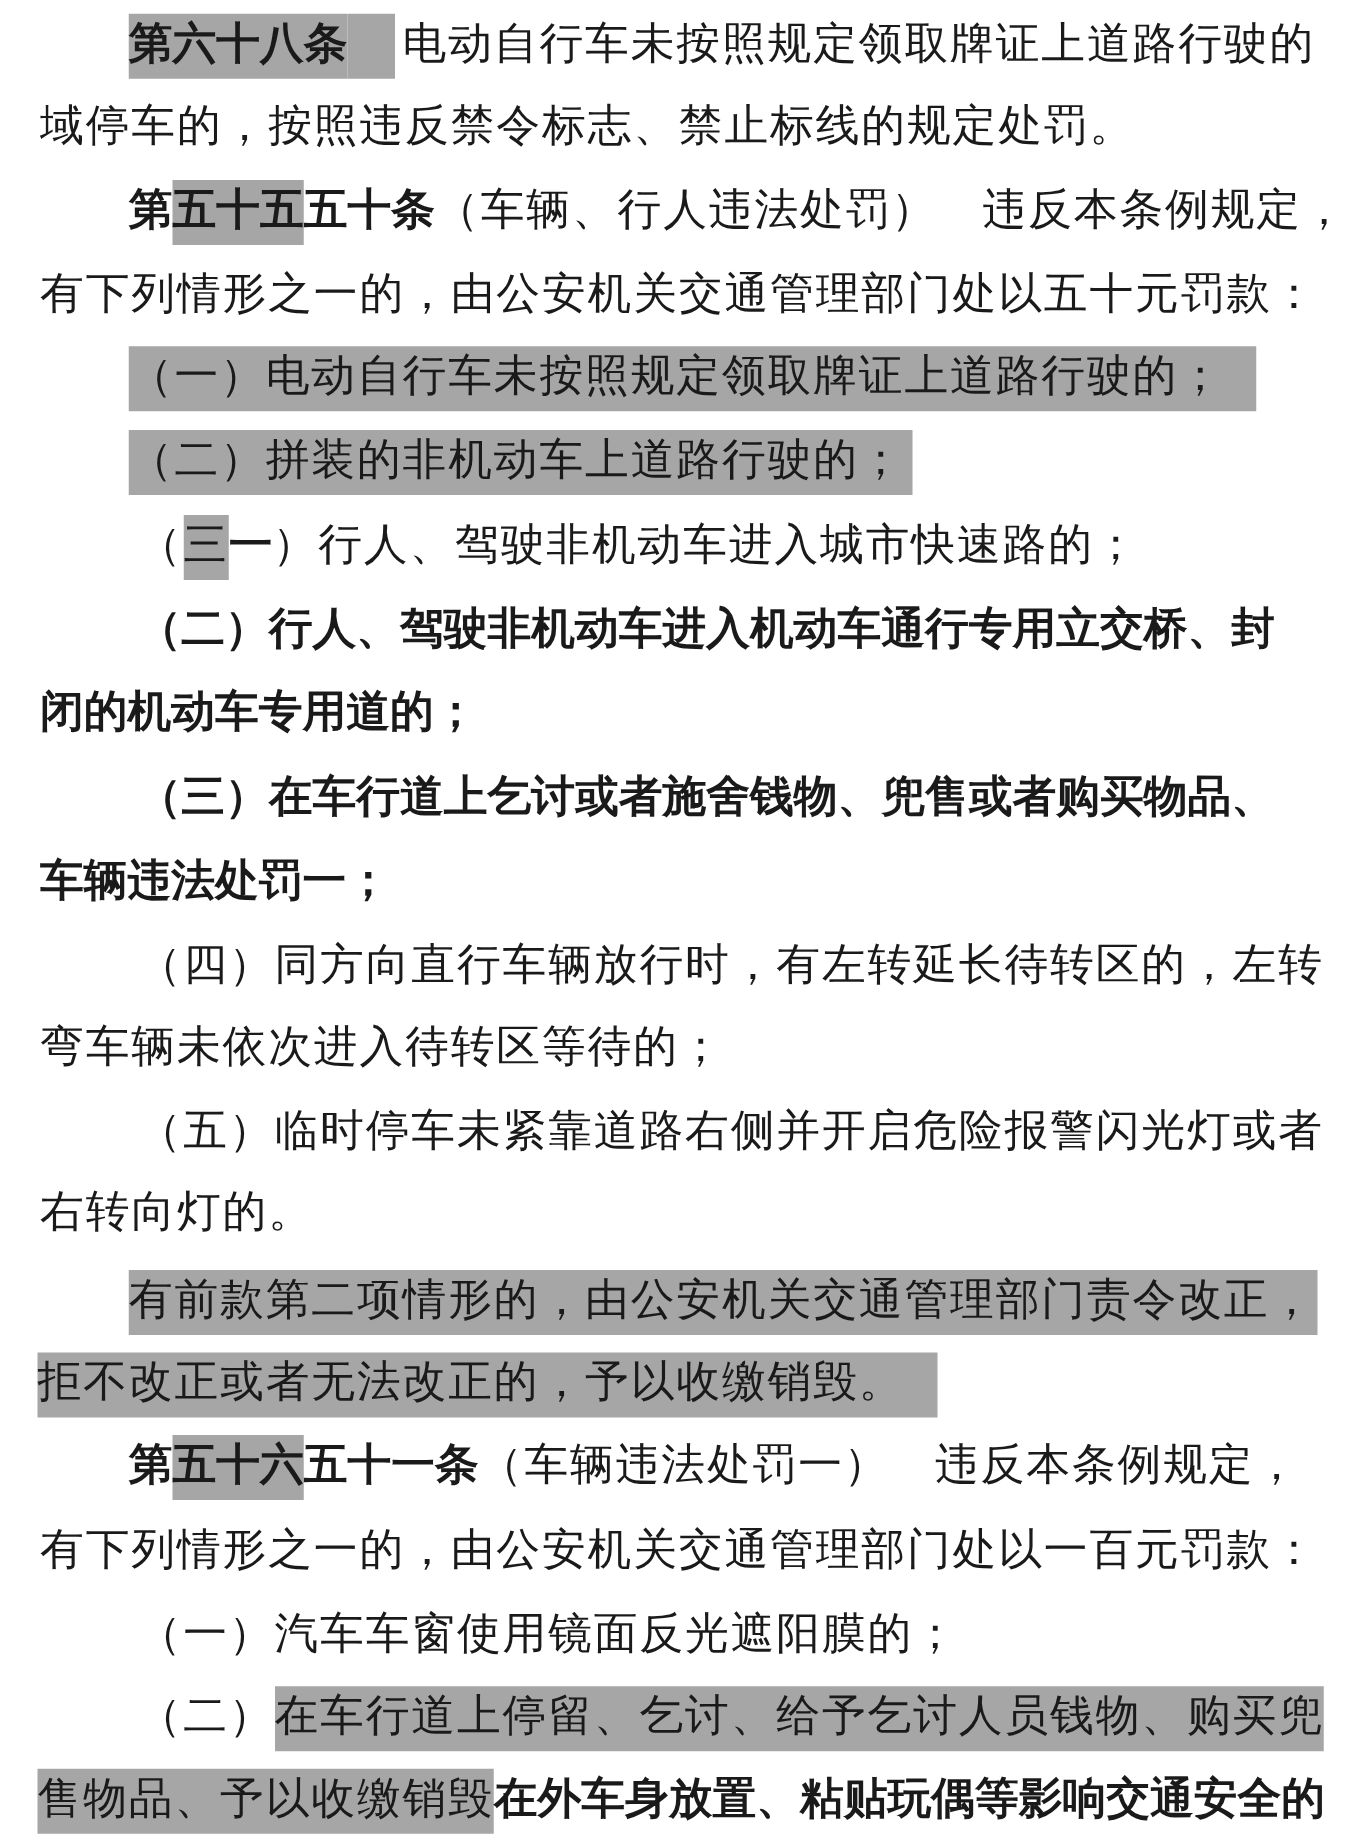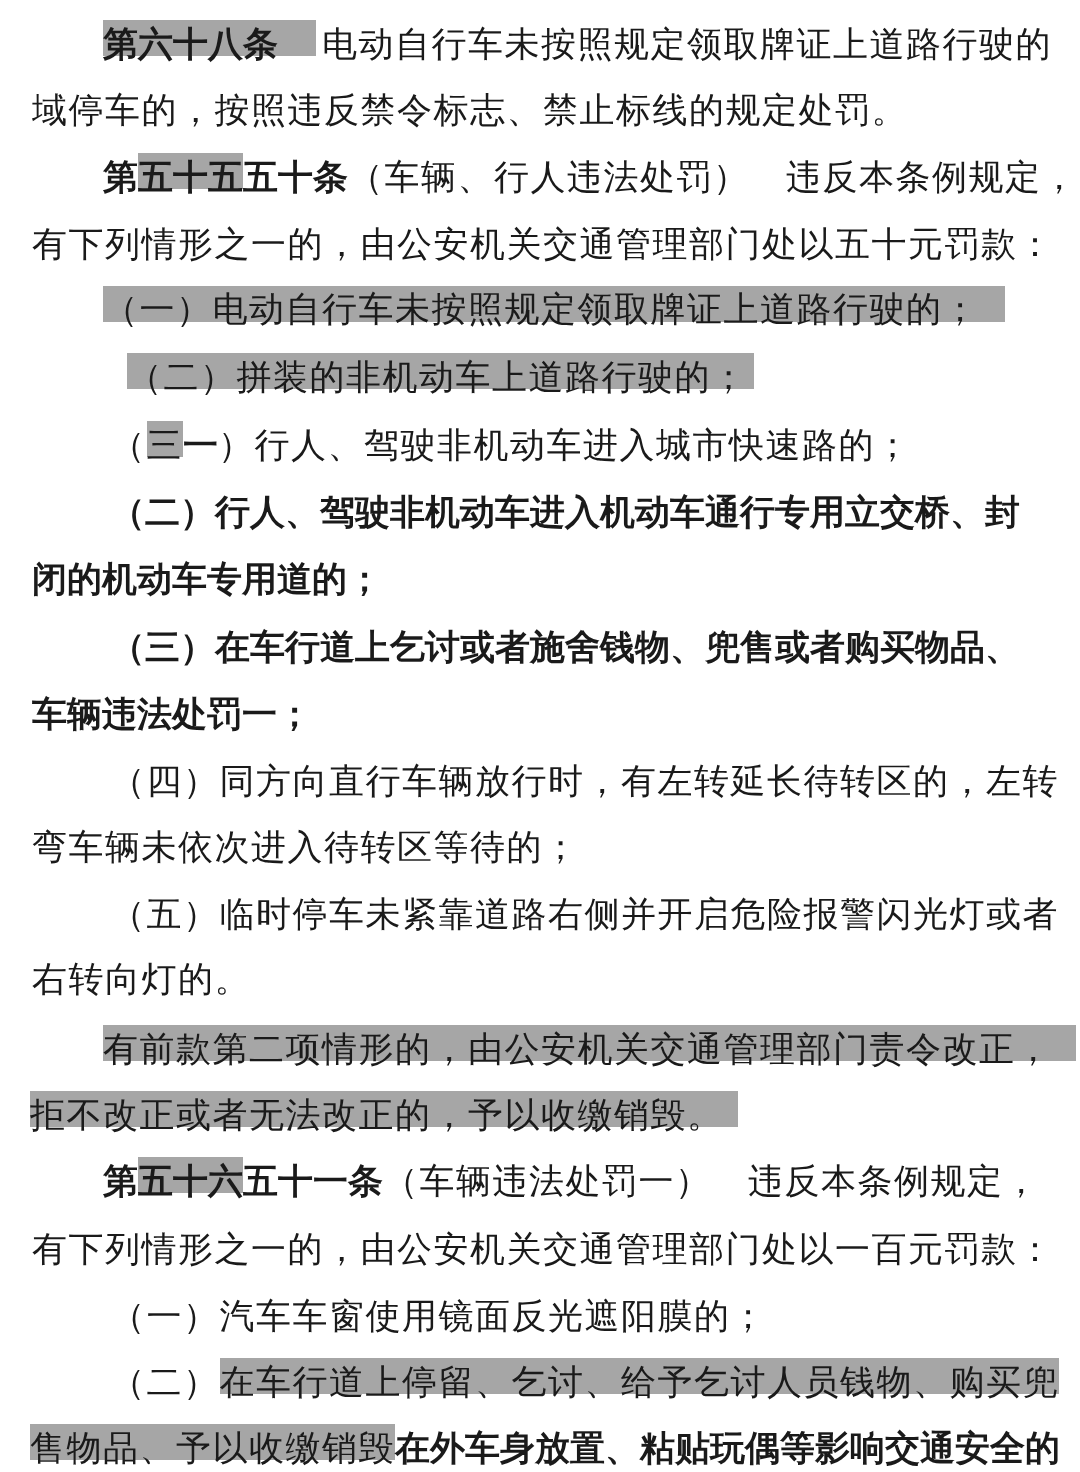--- a/index.html
+++ b/index.html
@@ -18,21 +18,21 @@
     .line {
       position: absolute;
       left: 0;
       width: 1080px;
       height: 67px;
       font-size: 35px;
       line-height: 67px;
       white-space: nowrap;
       letter-spacing: 1.5px;
     }
-    .seg { display: inline-block; height: 36px; line-height: 48px; vertical-align: middle; }
+    .seg { display: inline-block; height: 52px; line-height: 48px; vertical-align: middle; }
     .hl { background: #a6a6a6; }
     .bold { font-family: "DejaVu Sans", "Liberation Sans", sans-serif; font-weight: bold; letter-spacing: 0px; }
   </style>
 </head>
 <body>
 
 <div class="line" style="top:2px; left:103px;">
   <span class="seg bold hl">第六十八条</span><span class="seg hl" style="width:38px;"></span><span class="seg" style="margin-left:6px;">电动自行车未按照规定领取牌证上道路行驶的</span>
 </div>
 <div class="line" style="top:68px; left:32px;">
@@ -44,21 +44,21 @@
 </div>
 <div class="line" style="top:202px; left:32px;">
   <span class="seg">有下列情形之一的，由公安机关交通管理部门处以五十元罚款：</span>
 </div>
 
 <div class="line" style="top:268px; left:103px;">
   <span class="seg hl" style="padding-right:26px;font-family:Liberation Serif, serif;">（一）电动自行车未按照规定领取牌证上道路行驶的；</span>
 </div>
 
 <div class="line" style="top:335px; left:103px;">
-  <span class="seg hl" style="padding-right:6px;margin-left:24px;">（二）拼装的非机动车上道路行驶的；</span>
+  <span class="seg hl" style="padding-right:6px;">（二）拼装的非机动车上道路行驶的；</span>
 </div>
 
 <div class="line" style="top:403px; left:110px;">
   <span class="seg">（</span><span class="seg hl">三</span><span class="seg bold">一</span><span class="seg">）行人、驾驶非机动车进入城市快速路的；</span>
 </div>
 
 <div class="line" style="top:470px; left:110px;">
   <span class="seg bold">（二）行人、驾驶非机动车进入机动车通行专用立交桥、封</span>
 </div>
 <div class="line" style="top:537px; left:32px;">
@@ -80,24 +80,24 @@
 </div>
 
 <div class="line" style="top:872px; left:110px;">
   <span class="seg">（五）临时停车未紧靠道路右侧并开启危险报警闪光灯或者</span>
 </div>
 <div class="line" style="top:937px; left:32px;">
   <span class="seg">右转向灯的。</span>
 </div>
 
 <div class="line" style="top:1007px; left:103px;">
-  <span class="seg hl" style="padding-right:24px;">有前款第二项情形的，由公安机关交通管理部门责令改正，</span>
+  <span class="seg hl" style="padding-right:2px;">有前款第二项情形的，由公安机关交通管理部门责令改正，</span>
 </div>
 <div class="line" style="top:1073px; left:30px;">
-  <span class="seg hl" style="padding-right:14px;">拒不改正或者无法改正的，予以收缴销毁。</span>
+  <span class="seg hl" style="padding-right:26px;">拒不改正或者无法改正的，予以收缴销毁。</span>
 </div>
 
 <div class="line" style="top:1139px; left:103px;">
   <span class="seg bold">第</span><span class="seg bold hl">五十六</span><span class="seg bold">五十一条</span><span class="seg">（车辆违法处罚一）　违反本条例规定，</span>
 </div>
 <div class="line" style="top:1207px; left:32px;">
   <span class="seg">有下列情形之一的，由公安机关交通管理部门处以一百元罚款：</span>
 </div>
 
 <div class="line" style="top:1274px; left:110px;">

